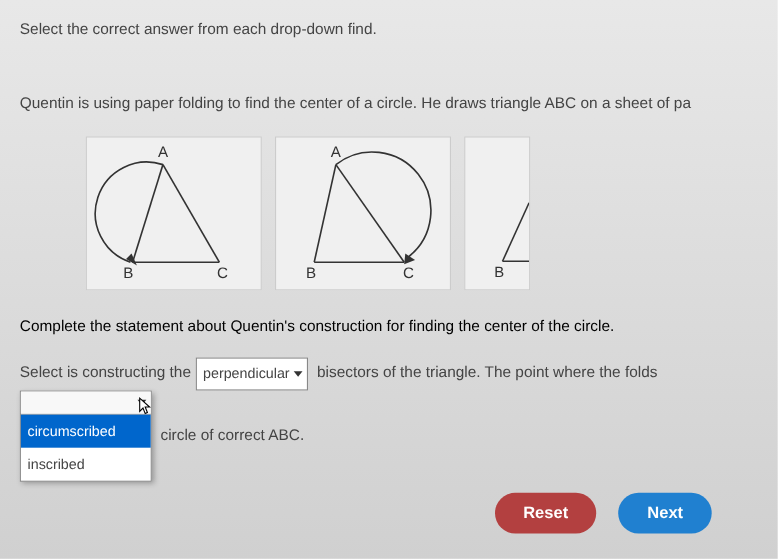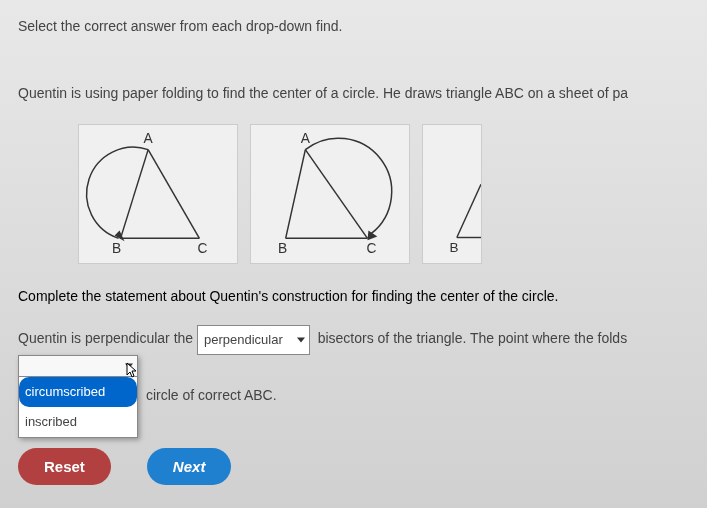--- a/index.html
+++ b/index.html
@@ -48,21 +48,21 @@
     }
     .answer-section {
       font-size: 14px;
       color: #444;
       line-height: 2;
     }
     .dropdown {
       display: inline-block;
       border: 1px solid #888;
       background: #fff;
-      padding: 1px 26px 1px 6px;
+      padding: 1px 16px 1px 6px;
       font-size: 13px;
       position: relative;
       vertical-align: middle;
     }
     .dropdown::after {
       content: '';
       position: absolute;
       right: 4px;
       top: 50%;
       transform: translateY(-50%);
@@ -100,47 +100,46 @@
     .cursor-icon {
       position: absolute;
       right: -2px;
       top: 4px;
       font-size: 16px;
       z-index: 10;
     }
     .dropdown-option {
       padding: 2px 6px;
       font-size: 13px;
-      border-radius: 10px;
     }
     .dropdown-option.highlighted {
       background: #0066cc;
       color: #fff;
     }
     .dropdown-list {
       border-top: 1px solid #888;
     }
     .buttons {
       display: flex;
-      gap: 36px;
-      justify-content: flex-start;
+      gap: 20px;
+      justify-content: flex-end;
       padding-right: 60px;
       margin-top: 10px;
     }
     .btn {
       padding: 10px 26px;
       border-radius: 22px;
       border: none;
       font-size: 15px;
       font-weight: bold;
       color: #fff;
       cursor: pointer;
     }
     .btn-reset { background: #b34040; }
-    .btn-next { background: #2080d0; font-style: italic; }
+    .btn-next { background: #2080d0; }
     .text-after-dropdown {
       margin-left: 4px;
     }
   </style>
 </head>
 <body>
 
 <div class="instruction">Select the correct answer from each drop-down find.</div>
 
 <div class="problem-text">
@@ -177,21 +176,21 @@
       <line x1="35" y1="115" x2="60" y2="115" stroke="#333" stroke-width="1.5"></line>
       <line x1="35" y1="115" x2="60" y2="60" stroke="#333" stroke-width="1.5"></line>
       <text x="32" y="130" font-size="14" text-anchor="middle" fill="#333">B</text>
     </svg>
   </div>
 </div>
 
 <div class="complete-text">Complete the statement about Quentin's construction for finding the center of the circle.</div>
 
 <div class="answer-section">
-  <span>Quentin is perpendicular the</span>
+  <span>Select is constructing the</span>
   <span class="dropdown">perpendicular</span>
   <span class="text-after-dropdown">bisectors of the triangle. The point where the folds</span>
   <br>
   <span class="dropdown-open-wrapper">
     <div class="dropdown-open">
       <div class="dropdown-selected">
         <span class="cursor-icon">
           <svg width="18" height="20" viewBox="0 0 18 20">
               <path d="M6 2 L6 14 L9 11 L11 16 L13 15 L11 10 L15 10 Z" fill="#fff" stroke="#000" stroke-width="1"></path>
             </svg>

